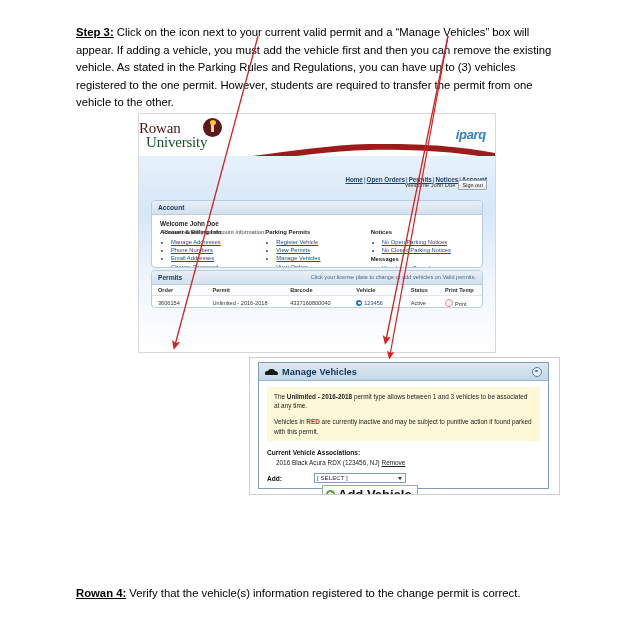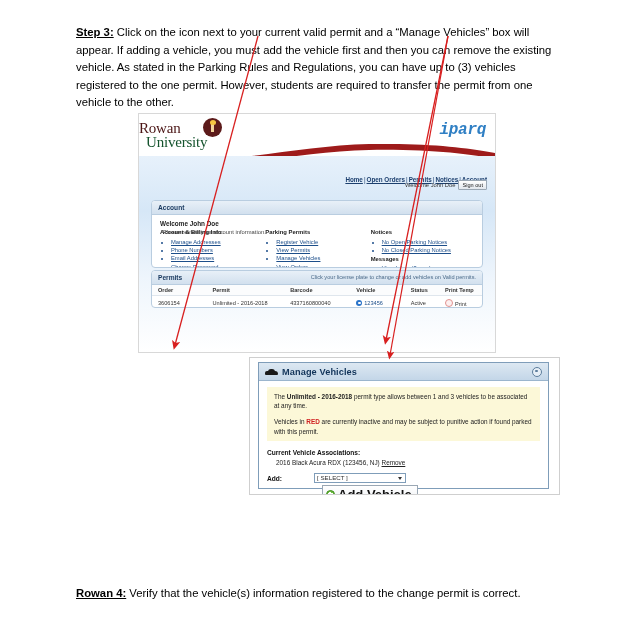--- a/index.html
+++ b/index.html
@@ -95,25 +95,25 @@
     content: "";
     position: absolute;
     left: 6.5px; top: 2px;
     width: 6px; height: 5px;
     border-radius: 50% 50% 40% 40%;
     background: #f5c542;
   }
   .logo-iparq {
     position: absolute;
     right: 9px;
-    top: 7px;
-    font-family: Liberation Mono, monospace;
+    top: 13px;
+    font-family: Liberation Sans, sans-serif;
     font-style: italic;
     font-weight: bold;
-    font-size: 16px;
+    font-size: 13px;
     color: #2f7fc4;
     letter-spacing: -0.3px;
   }
 
   .swoosh-band {
     position: absolute;
     left: 0; top: 30px; right: 0;
     height: 26px;
     overflow: hidden;
   }

